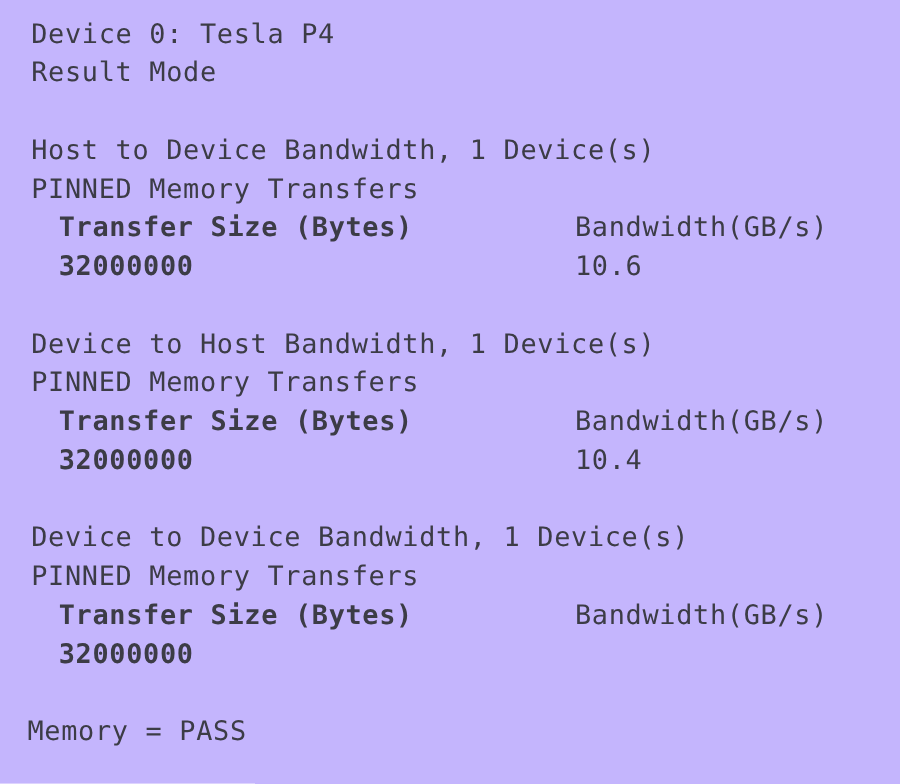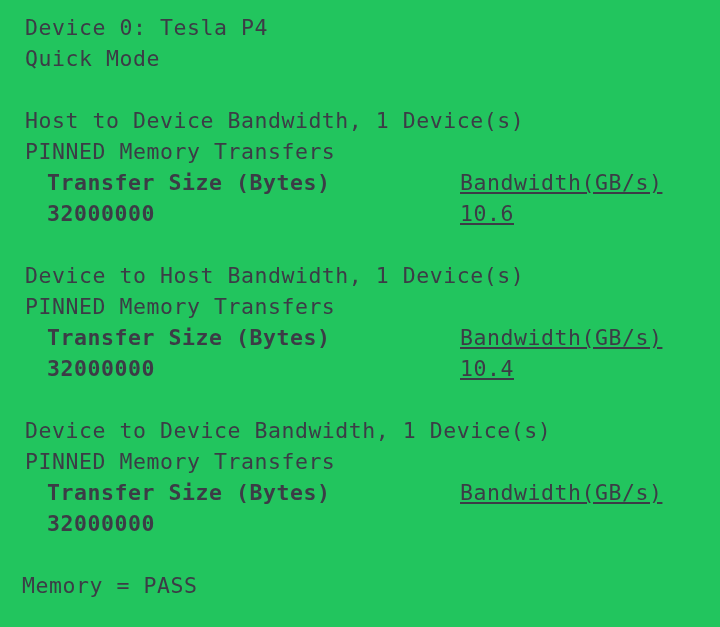--- a/index.html
+++ b/index.html
@@ -43,33 +43,33 @@
     top: 0;
     white-space: pre;
     font-family: "DejaVu Sans Mono", "Liberation Mono", monospace;
     color: #3c3c46;
   }
 
   
   .col-left   { left: 25px; }
   .col-indent { left: 47px; font-weight: bold; }
   .col-flush  { left: 22px; }
-  .col-value  { left: 460px; text-decoration: underline; }
+  .col-value  { left: 460px; }
 </style>
 </head>
 <body style="background: rgb(255, 255, 255);">
 
-<div id="terminal-output" style="background: #22c55e; color: rgb(60, 60, 70);">
+<div id="terminal-output" style="background: #c4b5fd; color: rgb(60, 60, 70);">
 
   <div class="line" style="top:12px;">
     <span class="seg col-left">Device 0: Tesla P4</span>
   </div>
 
   <div class="line" style="top:43px;">
-    <span class="seg col-left">Quick Mode</span>
+    <span class="seg col-left">Result Mode</span>
   </div>
 
   <div class="line" style="top:105px;">
     <span class="seg col-left">Host to Device Bandwidth, 1 Device(s)</span>
   </div>
 
   <div class="line" style="top:136px;">
     <span class="seg col-left">PINNED Memory Transfers</span>
   </div>
 

